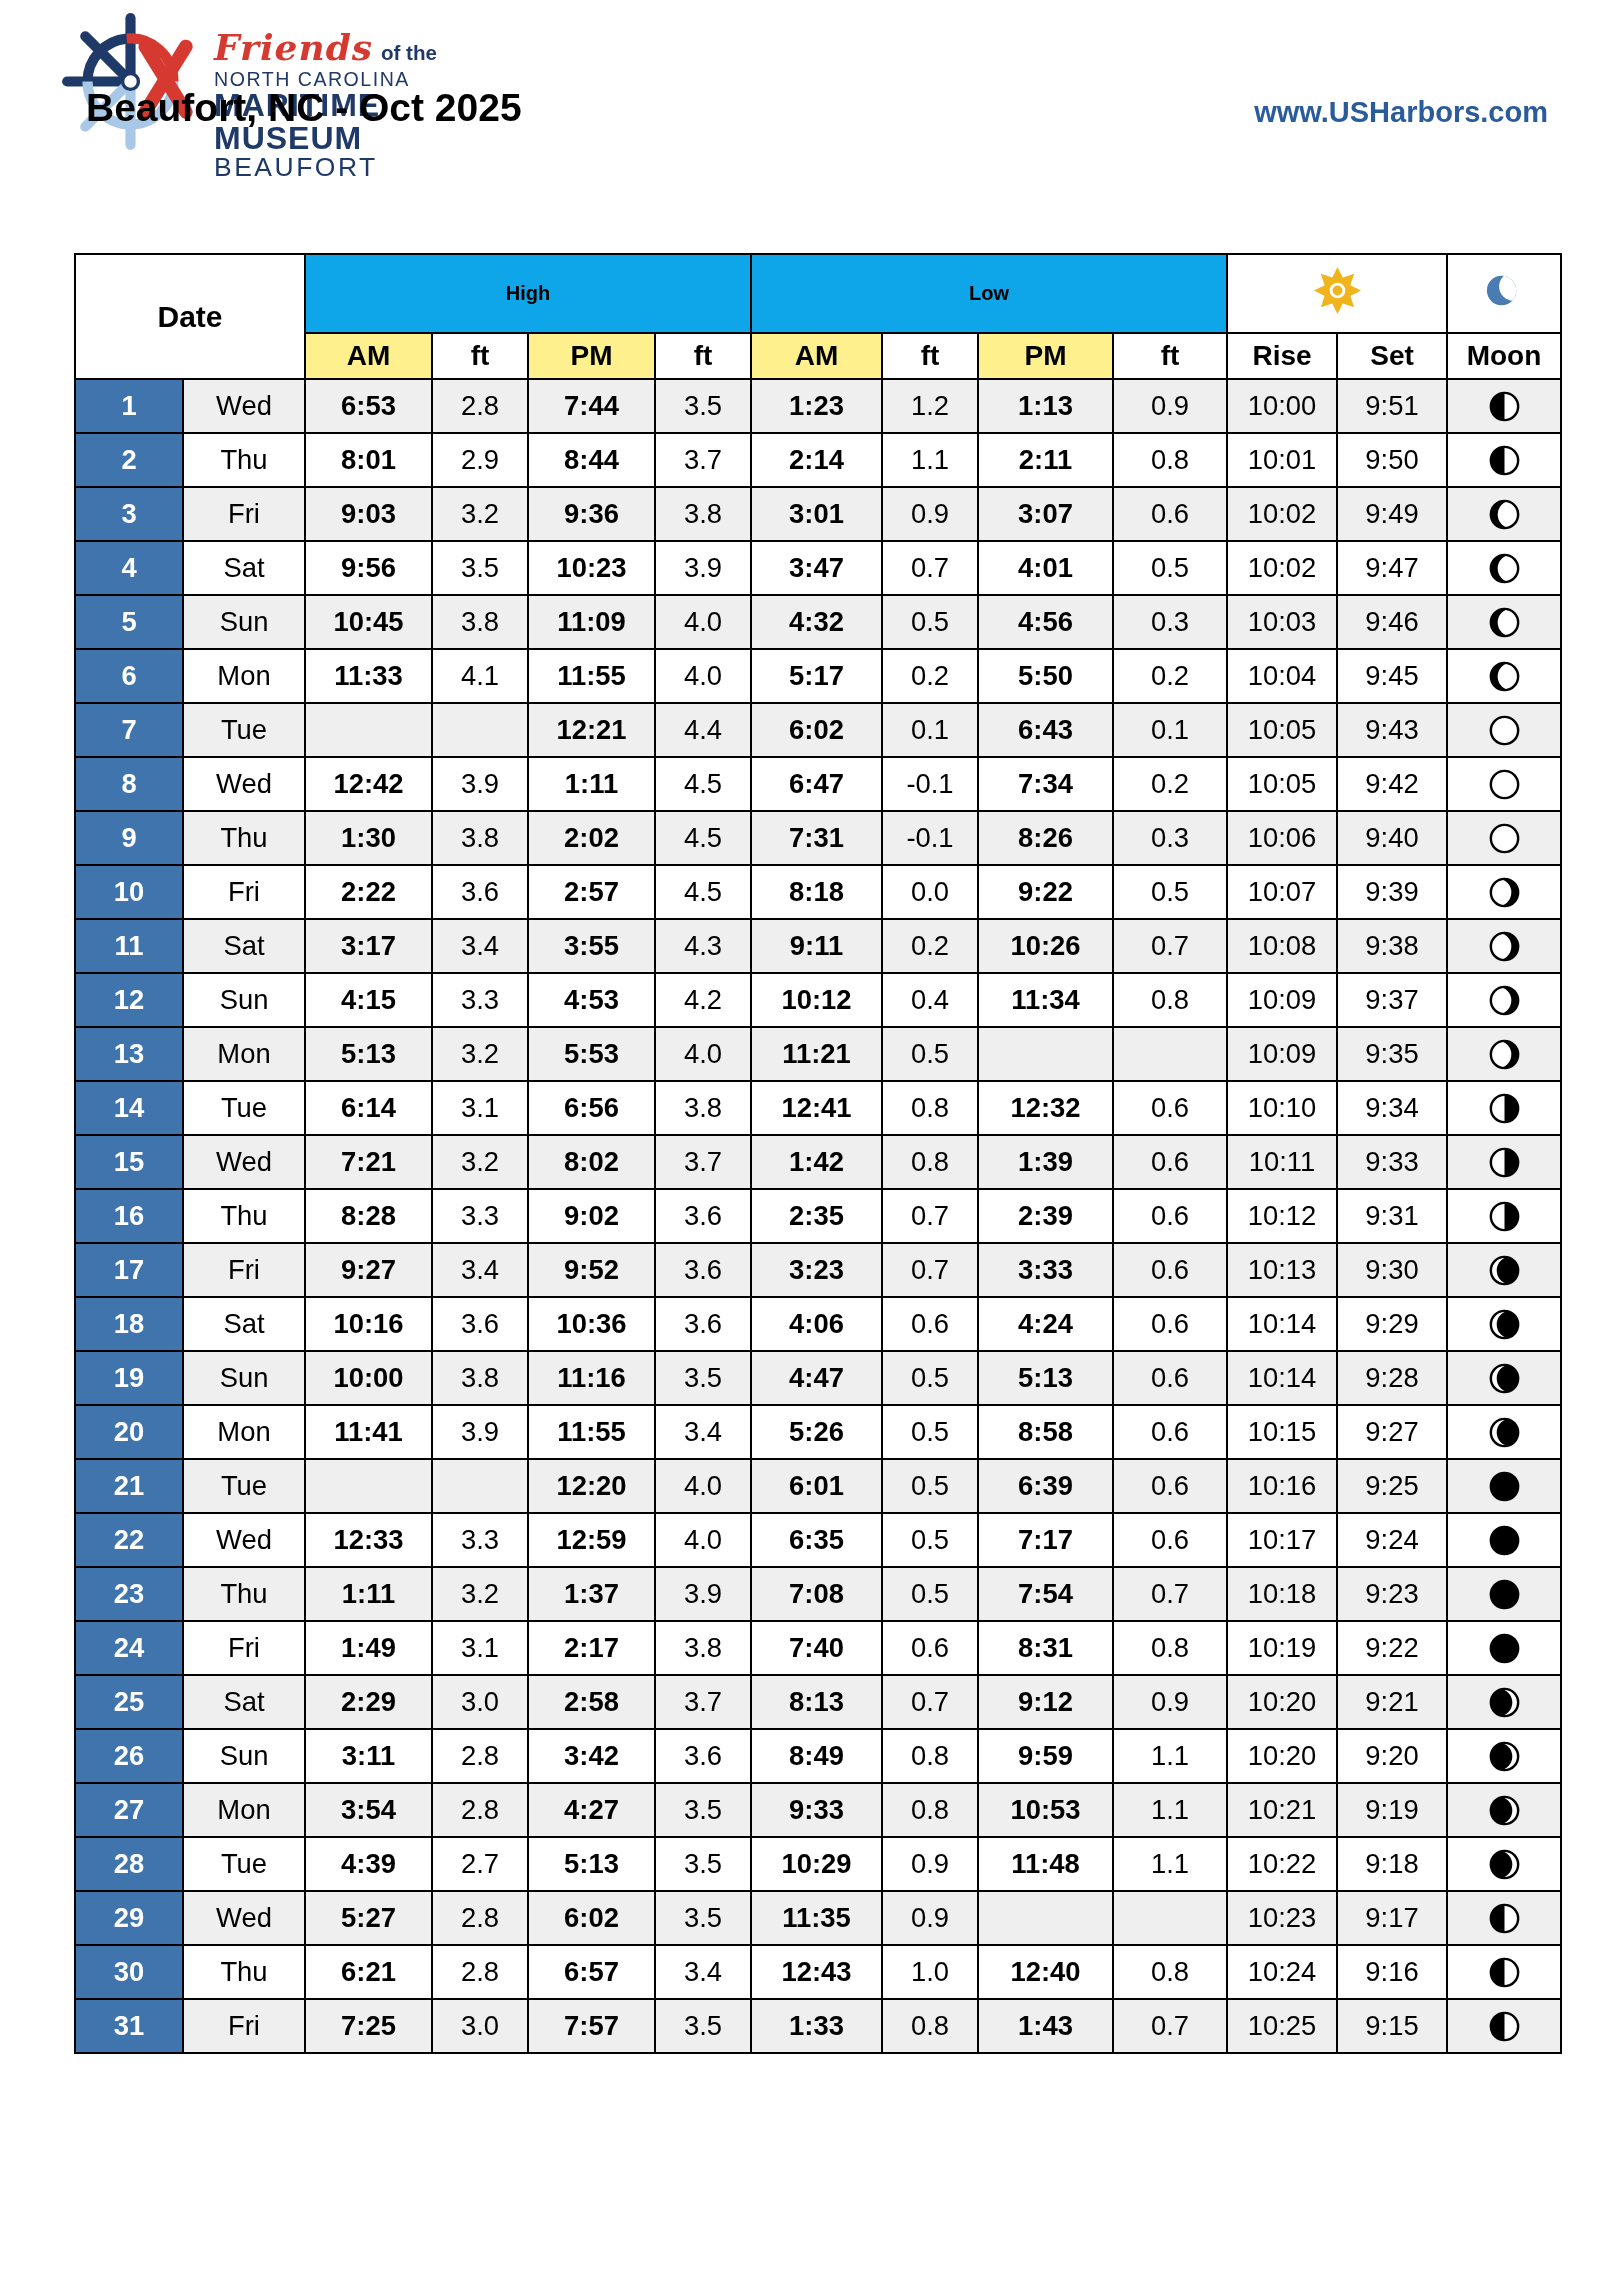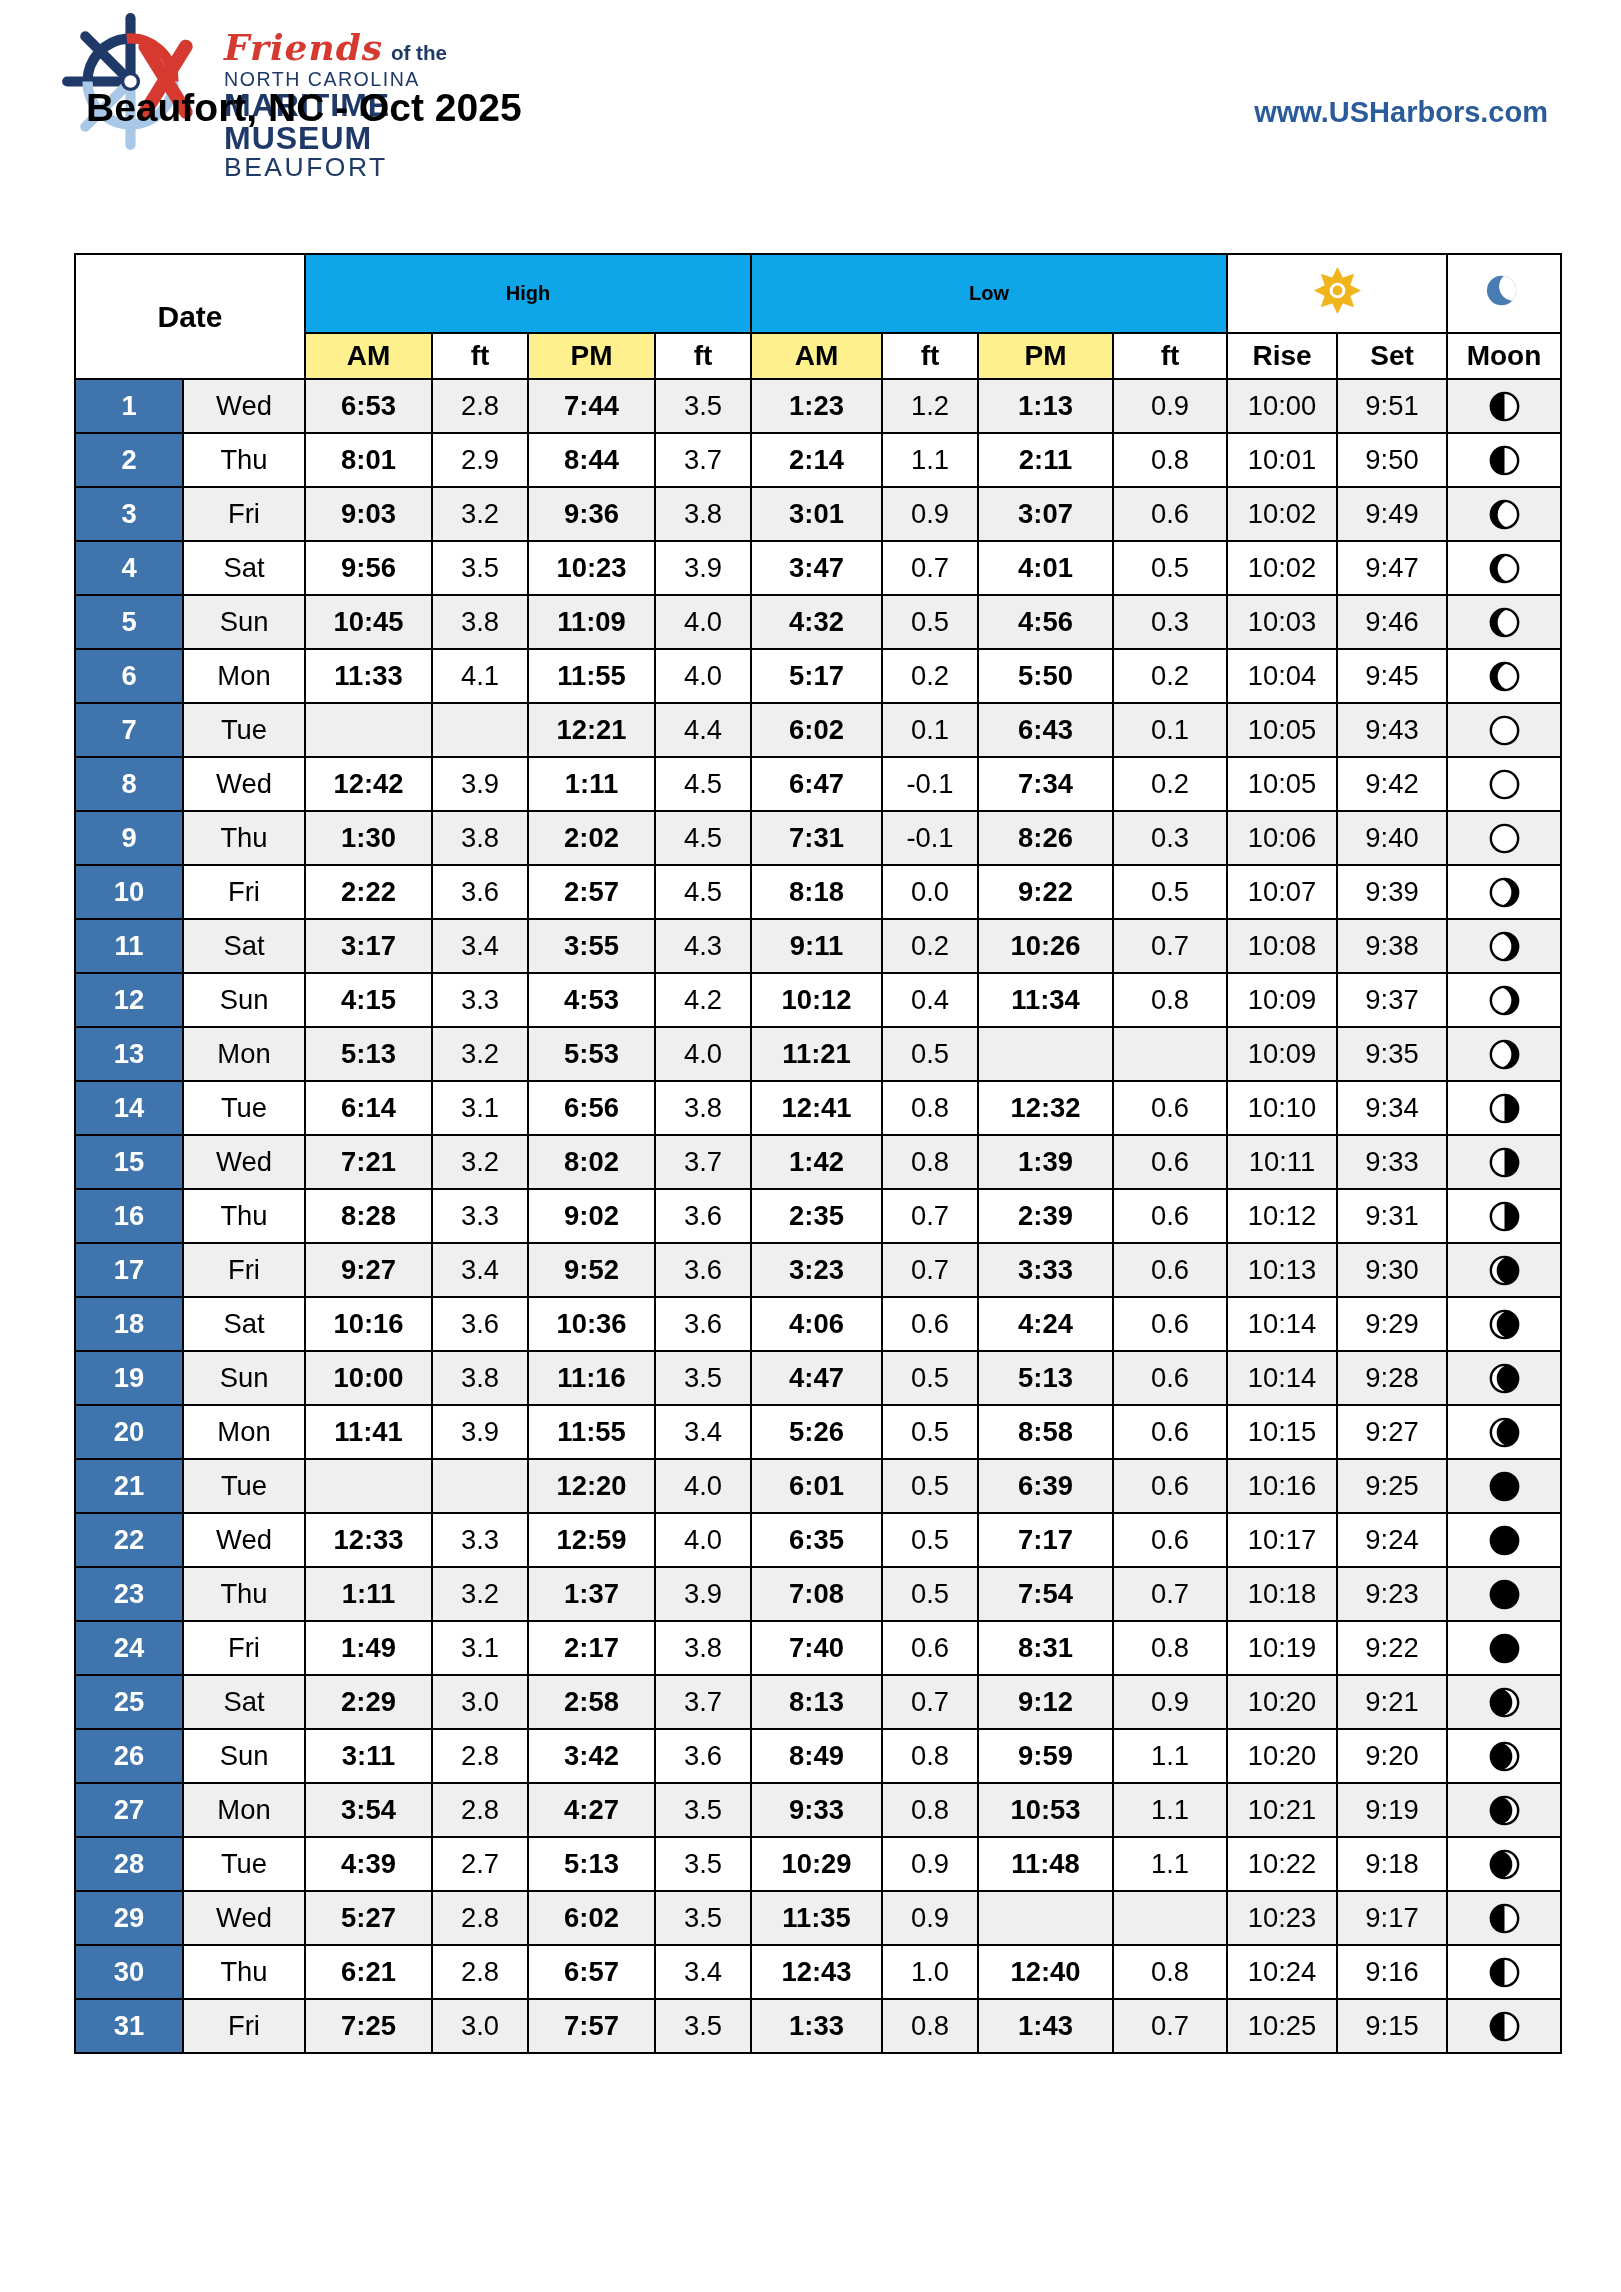--- a/index.html
+++ b/index.html
@@ -4,21 +4,21 @@
 <title>Tide Chart</title>
 <style>
   html,body { margin:0; padding:0; background:#fff; }
   body { width:1621px; height:2293px; font-family:"Liberation Sans", sans-serif; position:relative; color:#000; }
 
   .page { position:absolute; inset:0; background:#fff; }
 
   
   .logo { position:absolute; left:57px; top:7.8px; display:flex; align-items:flex-start; }
   .logo-wheel { width:147px; height:147px; flex:0 0 auto; }
-  .logo-text { margin-left:20px; padding-top:21.6px; line-height:1.02; white-space:nowrap; }
+  .logo-text { margin-left:10px; padding-top:21.6px; line-height:1.02; white-space:nowrap; }
   .logo-friends-line { display:flex; align-items:baseline; gap:7.8px; }
   .logo-friends { font-family:"DejaVu Serif", serif; font-style:italic; font-weight:bold; color:#d6392f; font-size:36px; letter-spacing:1px; }
   .logo-ofthe { color:#1f3a68; font-size:20.6px; font-weight:bold; }
   .logo-nc { color:#1f3a68; font-size:19.6px; letter-spacing:1.5px; margin-top:2.9px; }
   .logo-maritime, .logo-museum { color:#1f3a68; font-size:32px; font-weight:bold; letter-spacing:1px; }
   .logo-beaufort { color:#1f3a68; font-size:26.5px; letter-spacing:2.5px; }
 
   .website { position:absolute; right:73px; top:96px; font-size:29px; font-weight:bold; color:#2a5b9b; }
 
   .page-title { position:absolute; left:86px; top:86px; font-size:39px; font-weight:bold; }

